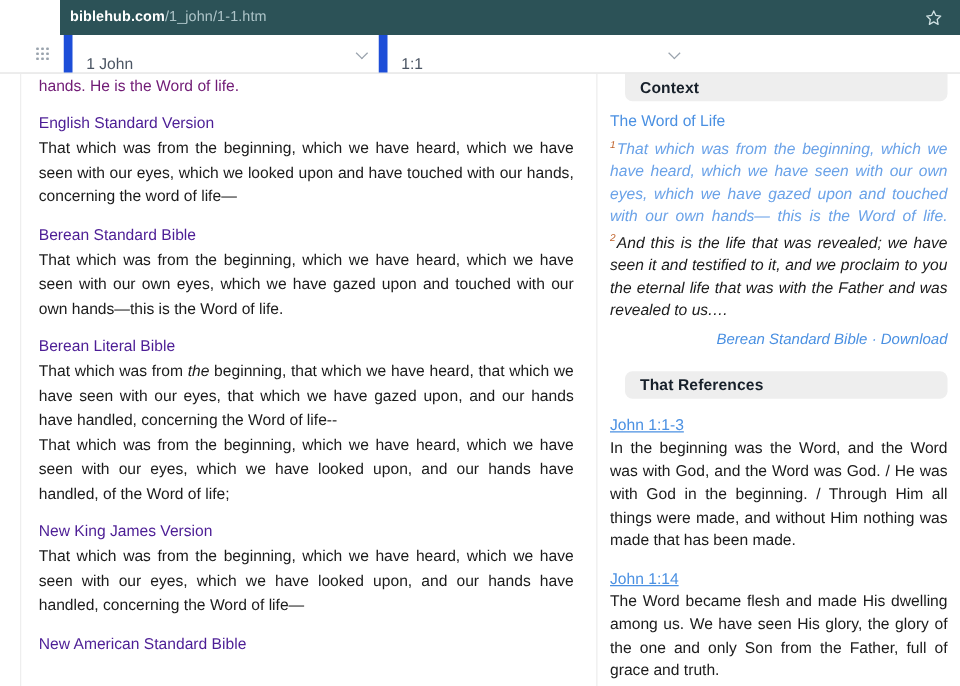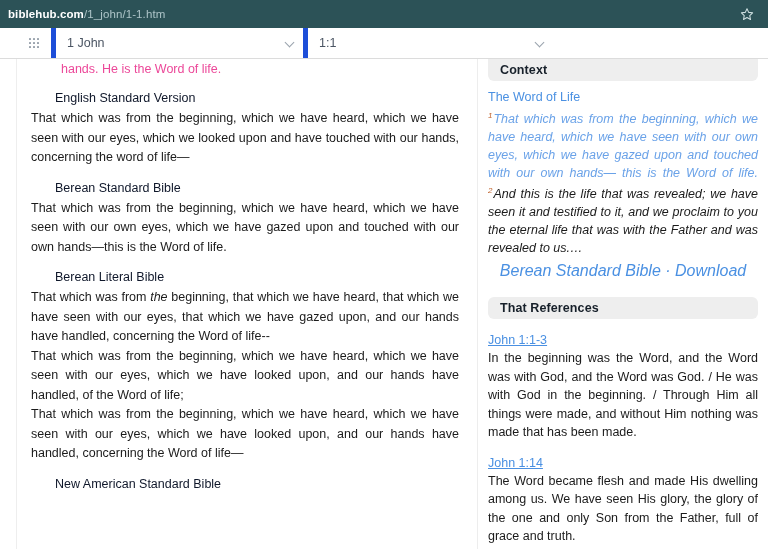--- a/index.html
+++ b/index.html
@@ -12,20 +12,21 @@
   }
 
   
   .browser-bar {
     position: relative;
     height: 28px;
     background: #2c5257;
     display: flex;
     align-items: center;
     padding: 0 10px 0 8px;
+    margin-left: 48px;
   }
   .url-wrap {
     flex: 1;
     font-size: 11.5px;
     letter-spacing: 0.1px;
     white-space: nowrap;
     overflow: hidden;
     color: #b8cfd2;
     line-height: 28px;
   }
@@ -50,23 +51,23 @@
   .grid-btn {
     width: 34px;
     display: flex; align-items: center; justify-content: center;
     flex: 0 0 auto;
   }
   .grid-icon { display: grid; grid-template-columns: repeat(3, 2px); grid-gap: 2px; }
   .grid-icon i { width: 2px; height: 2px; background: #9aa3ad; display:block; border-radius:0.5px; }
 
   .select {
     display: flex;
-    align-items: center;
+    align-items: flex-end;
     position: relative;
-    border-left: 5px solid #1d4ed8;
+    border-left: 7px solid #1d4ed8;
     padding: 0 22px 0 11px;
     font-size: 12.5px;
     color: #4b5563;
     white-space: nowrap;
   }
   .select.book { width: 252px; }
   .select.ref  { width: 250px; }
   .select.ver  { flex: 1; }
   .caret {
     position: absolute;
@@ -97,72 +98,71 @@
   .col-right {
     flex: 1;
     padding: 0 10px 0 10px;
     overflow: hidden;
   }
 
   
   .lead-line {
     font-size: 12.5px;
     line-height: 18px;
-    color: #ec4899;
+    color: #701a75;
     padding-top: 1px;
-    margin-left: 30px;
   }
   .version-title {
-    color: #0f172a;
+    color: #4c1d95;
     font-size: 12.5px;
     line-height: 19px;
     margin-top: 11px;
     margin-bottom: 1px;
-    margin-left: 24px;
   }
   .verse-text {
     font-size: 12.5px;
     line-height: 19.5px;
     color: #1b1b1b;
     text-align: justify;
   }
   .verse-text em { }
 
   
   .panel-head {
     background: #eeeeee;
     border-radius: 0 0 6px 6px;
     font-size: 12.5px;
     font-weight: bold;
     color: #17202a;
     padding: 4px 0 4px 12px;
     letter-spacing: 0.1px;
+    margin-left: 12px;
   }
   .ctx-title {
     color: #4a90e2;
     font-size: 12.5px;
     line-height: 18px;
     margin-top: 7px;
   }
   .ctx-body {
     font-size: 12.5px;
     line-height: 18px;
     color: #1b1b1b;
     text-align: justify;
     margin-top: 1px;
     font-style: italic;
   }
   .hl { color: #6aa2e8; }
   .vnum { color: #c0622b; font-size: 8px; vertical-align: super; padding-right: 1px; }
   .vnum.on { color: #c0622b; }
   .ctx-credit {
-    text-align: center;
+    text-align: right;
     font-style: italic;
     color: #4a90e2;
-    font-size: 16px;
+    font-size: 12px;
     line-height: 18px;
     margin-top: 5px;
   }
   .xref-title {
     color: #4a90e2;
     font-size: 12.5px;
     line-height: 18px;
     margin-top: 12px;
     text-decoration: underline;
   }
@@ -218,20 +218,21 @@
   <div class="col-left">
     <div class="lead-line">hands. He is the Word of life.</div>
     <div id="versions-host">
         <div class="version-title">English Standard Version</div>
         <div class="verse-text"><span>That which was from the beginning, which we have heard, which we have seen with our eyes, which we looked upon and have touched with our hands, concerning the word of life—</span></div>
         <div class="version-title">Berean Standard Bible</div>
         <div class="verse-text"><span>That which was from the beginning, which we have heard, which we have seen with our own eyes, which we have gazed upon and touched with our own hands—this is the Word of life.</span></div>
         <div class="version-title">Berean Literal Bible</div>
         <div class="verse-text"><span>That which was from </span><em>the</em><span> beginning, that which we have heard, that which we have seen with our eyes, that which we have gazed upon, and our hands have handled, concerning the Word of life--</span></div>
         <div class="verse-text"><span>That which was from the beginning, which we have heard, which we have seen with our eyes, which we have looked upon, and our hands have handled, of the Word of life;</span></div>
+        <div class="version-title">New King James Version</div>
         <div class="verse-text"><span>That which was from the beginning, which we have heard, which we have seen with our eyes, which we have looked upon, and our hands have handled, concerning the Word of life—</span></div>
         <div class="version-title">New American Standard Bible</div>
       </div>
   </div>
 
   <div class="col-right">
 
     <div class="panel-head">Context</div>
     <div class="ctx-title">The Word of Life</div>
     <div class="ctx-body" id="context-host"><sup class="vnum on">1</sup><span class="hl">That which was from the beginning, which we have heard, which we have seen with our own eyes, which we have gazed upon and touched with our own hands— this is the Word of life.</span> <sup class="vnum">2</sup><span>And this is the life that was revealed; we have seen it and testified to it, and we proclaim to you the eternal life that was with the Father and was revealed to us.…</span> </div>

